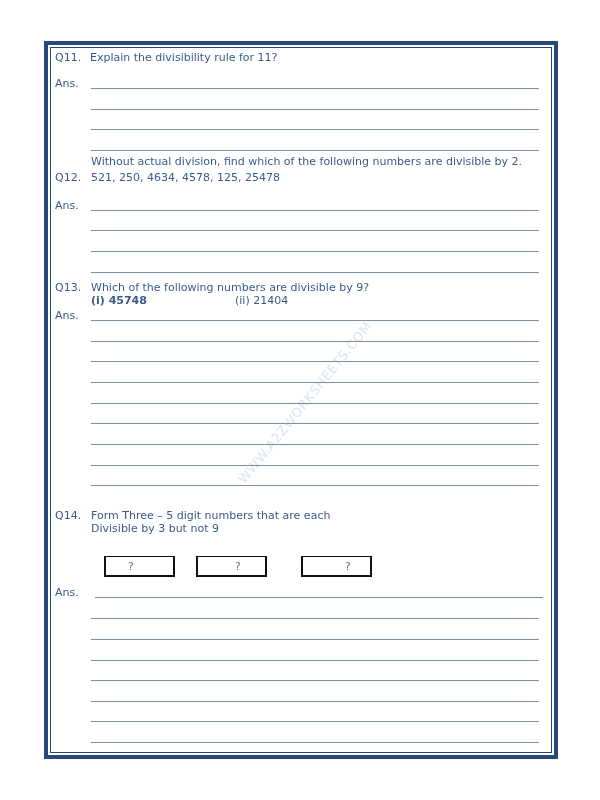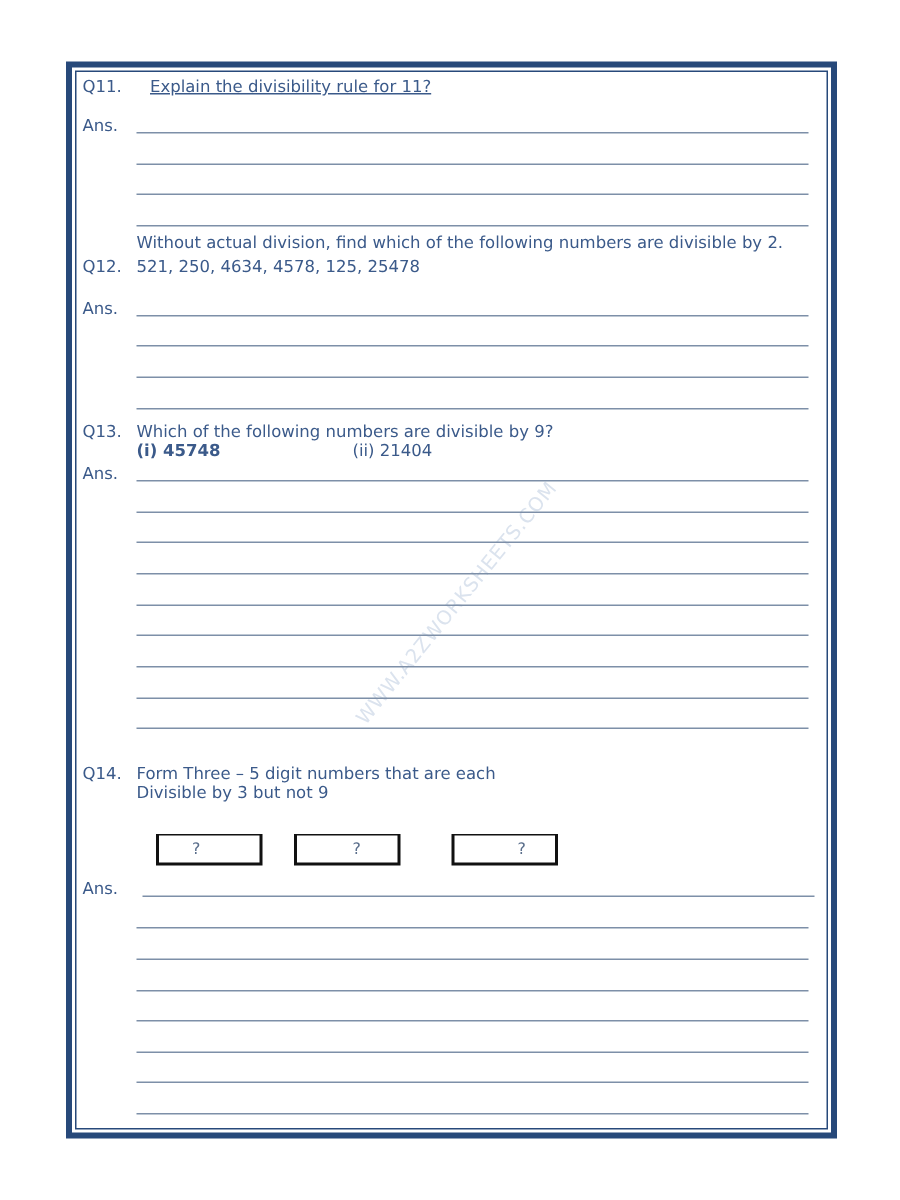--- a/index.html
+++ b/index.html
@@ -41,21 +41,21 @@
 </head>
 <body>
 
 <div class="frame-outer"></div>
 <div class="frame-inner"></div>
 
 <div class="watermark">WWW.A2ZWORKSHEETS.COM</div>
 
 <div>
   <div class="txt" style="left:55px; top:52px;">Q11.</div>
-  <div class="txt" style="left:100px; top:52px;text-decoration:underline;">Explain the divisibility rule for 11?</div>
+  <div class="txt" style="left:90px; top:52px;">Explain the divisibility rule for 11?</div>
   <div class="txt" style="left:55px; top:78px;">Ans.</div>
   <div class="rule" style="left:91px; width:448px; top:88px;"></div>
   <div class="rule" style="left:91px; width:448px; top:109px;"></div>
   <div class="rule" style="left:91px; width:448px; top:129px;"></div>
   <div class="rule" style="left:91px; width:448px; top:150px;"></div>
 </div>
 
 <div>
   <div class="txt" style="left:55px; top:172px;">Q12.</div>
   <div class="txt" style="left:91px; top:156px;">Without actual division, find which of the following numbers are divisible by 2.</div>

